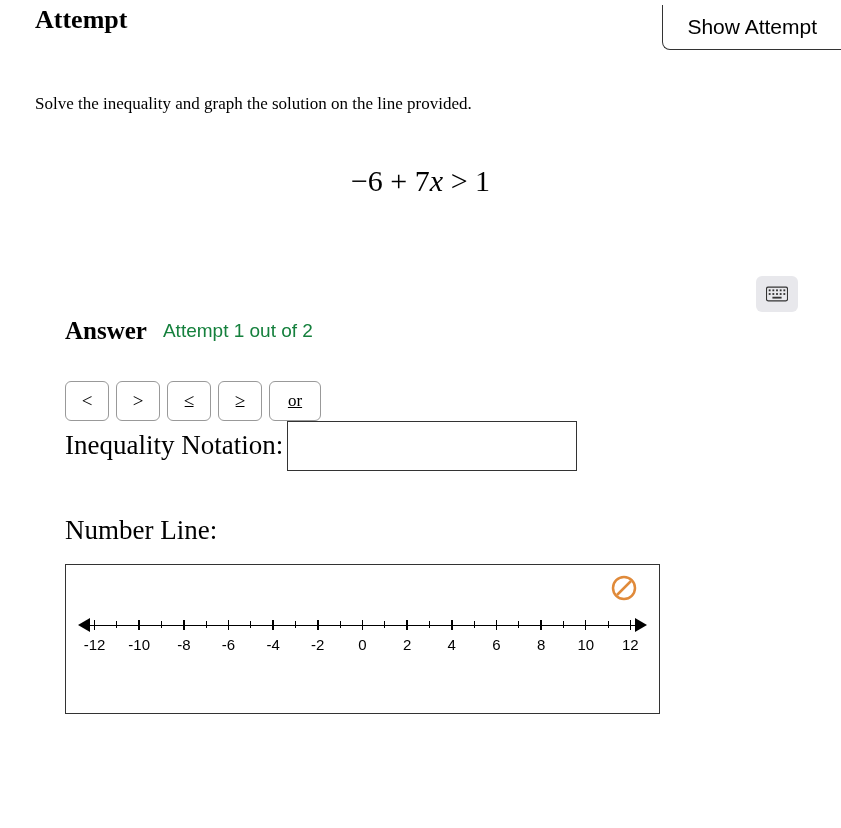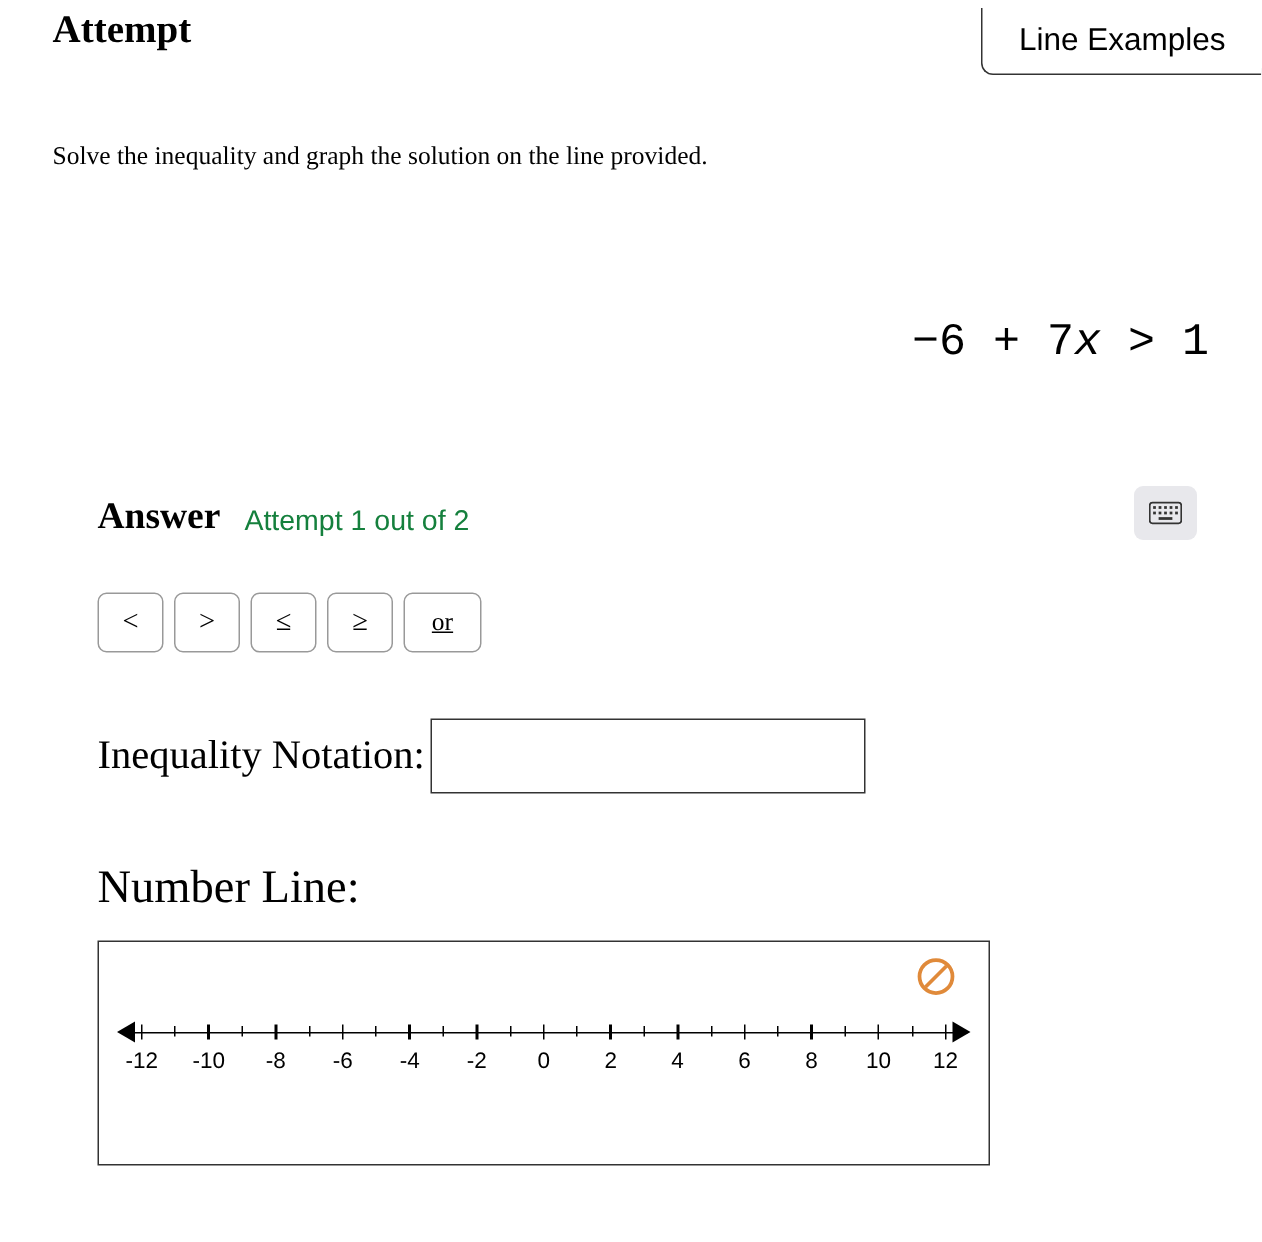--- a/index.html
+++ b/index.html
@@ -35,35 +35,36 @@
       position: relative;
       right: -35px;
     }
     .prompt {
       font-size: 17px;
       line-height: 1.4;
       margin-top: 42px;
       font-family: Georgia, serif;
     }
     .equation {
-      text-align: right;
+      text-align: center;
       font-size: 30px;
-      margin-top: 96px;
-      font-family: Liberation Mono, monospace;
+      margin-top: 48px;
+      font-family: Liberation Serif, serif;
     }
     .answer-panel {
       margin-top: 70px;
       background: #fff;
       padding: 15px 30px 30px 30px;
       position: relative;
     }
     .answer-header {
       display: flex;
-      align-items: flex-end;
+      align-items: center;
       gap: 16px;
+      margin-top: 34px;
     }
     .answer-label {
       font-size: 25px;
       font-weight: bold;
     }
     .attempt-text {
       font-family: 'Segoe UI', Arial, sans-serif;
       font-size: 19px;
       color: #15803d;
     }
@@ -101,35 +102,34 @@
     }
     .op-btn.or-btn {
       width: 52px;
       font-size: 17px;
       text-decoration: underline;
     }
     .notation-row {
       display: flex;
       align-items: center;
       gap: 4px;
-      margin-top: 44px;
     }
     .notation-label {
       font-size: 27px;
     }
     .notation-input {
       width: 290px;
       height: 50px;
       border: 1.5px solid #333;
       font-size: 20px;
       padding: 0 10px;
       font-family: Georgia, serif;
     }
     .numberline-label {
-      font-size: 31px;
+      font-size: 27px;
       margin-top: 44px;
     }
     .numberline-box {
       margin-top: 18px;
       border: 1.5px solid #333;
       width: 595px;
       height: 150px;
       position: relative;
       padding-top: 22px;
     }
@@ -188,21 +188,21 @@
       color: #333;
       text-align: center;
       margin-top: 48px;
     }
   </style>
 </head>
 <body>
 
 <div class="header-row">
   <div class="question-label">Attempt</div>
-  <button class="show-examples-btn">Line Examples</button>
+  <button class="show-examples-btn">Show Attempt</button>
 </div>
 
 <div class="prompt">Solve the inequality and graph the solution on the line provided.</div>
 
 <div class="equation">−6 + 7<span style="font-style:italic">x</span> &gt; 1</div>
 
 <div class="answer-panel">
   <div class="keyboard-btn">
     <svg viewBox="0 0 24 16">
       <rect x="0.5" y="0.5" width="23" height="15" rx="2" fill="none" stroke="#333" stroke-width="1.3"></rect>

